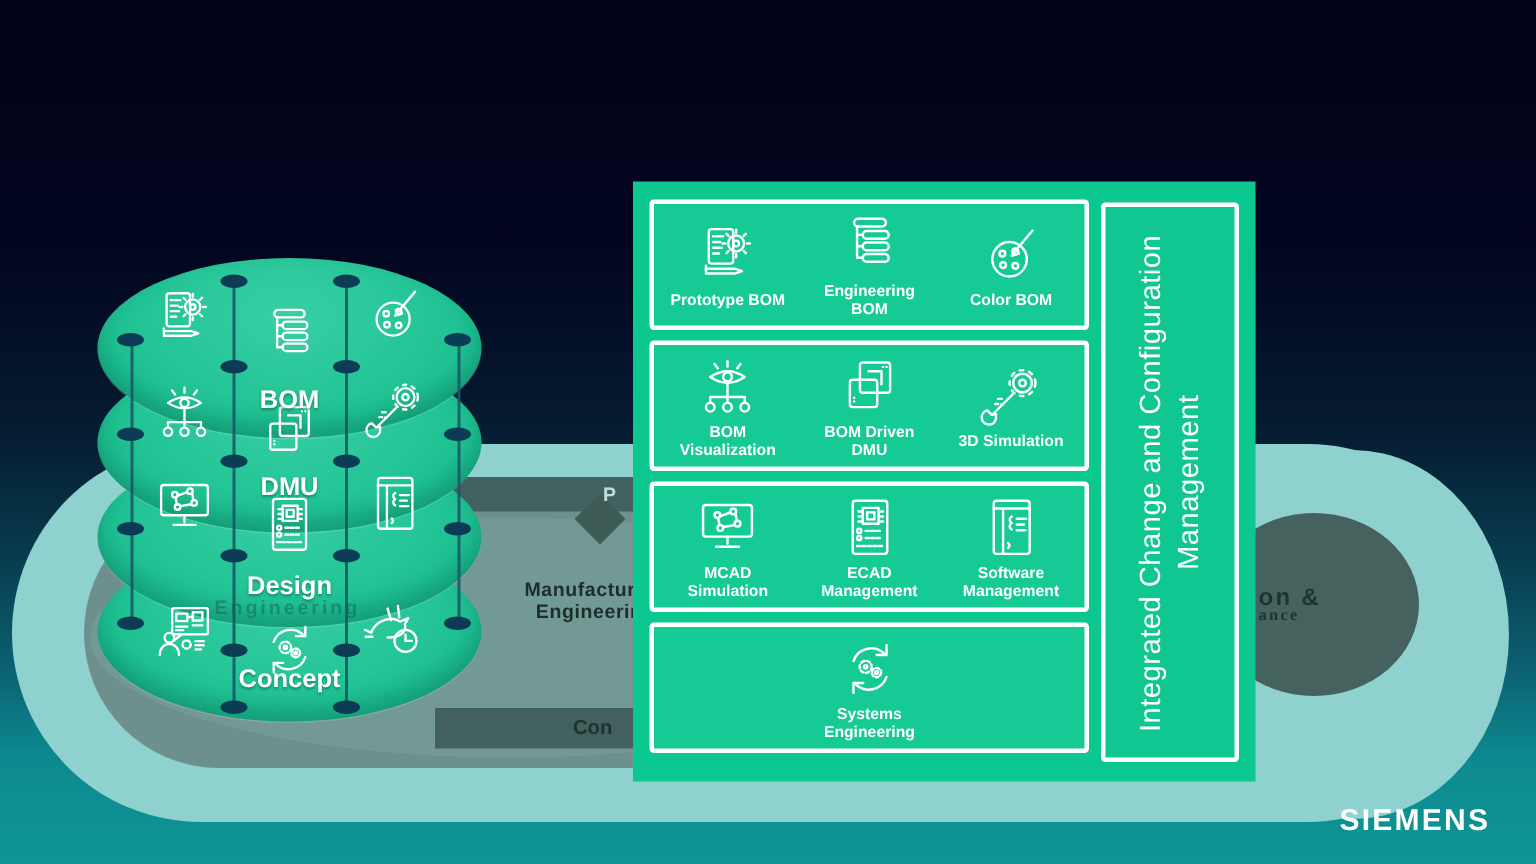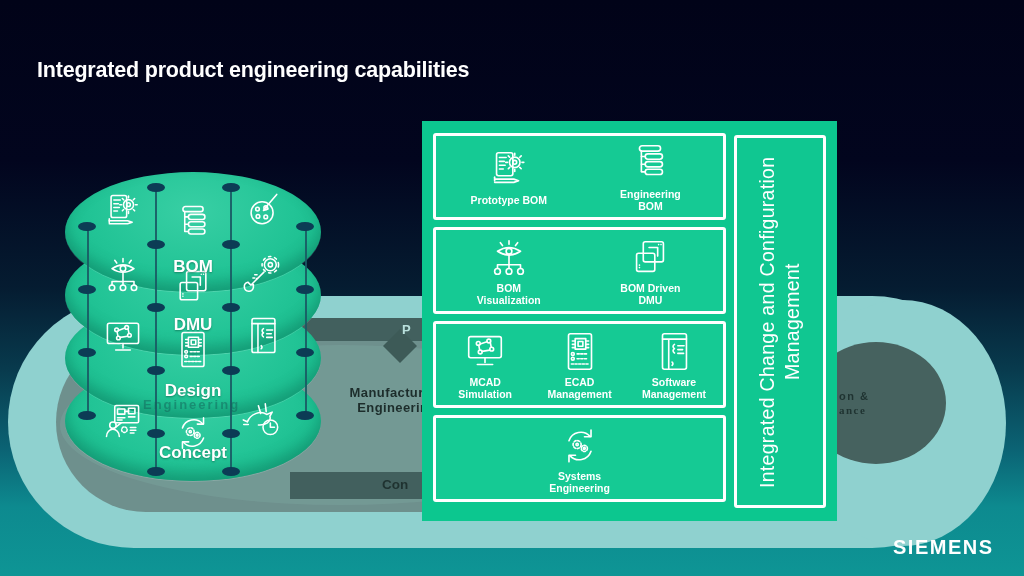--- a/index.html
+++ b/index.html
@@ -18,21 +18,21 @@
   .loop-soft{left:60px;top:345px;width:560px;height:160px;border-radius:50%;background:#79a09b;opacity:.55;z-index:5;}
   .band{background:#42605e;z-index:6;}
   .band-top{left:296px;top:318px;width:130px;height:23px;}
   .band-bottom{left:290px;top:472px;width:136px;height:27px;}
   .band-arrow{left:388px;top:334px;width:24px;height:24px;background:#3d5a57;transform:rotate(45deg);z-index:6;}
   .right-ring{left:798px;top:300px;width:208px;height:246px;border-radius:50%;background:#8fd1cf;z-index:5;}
   .right-dark{left:806px;top:342px;width:140px;height:122px;border-radius:50%;background:#46625f;z-index:6;}
   .frag{color:#1f3331;font-weight:700;z-index:7;}
   .frag-p{left:402px;top:322px;font-size:13px;color:#b9e0dc;}
   .frag-con{left:382px;top:477px;font-size:13.5px;color:#1f3230;}
-  .frag-on{left:839px;top:390px;font-size:11px;letter-spacing:1.5px;}
+  .frag-on{left:839px;top:390px;font-size:16px;letter-spacing:1.5px;}
   .frag-ance{left:839px;top:404px;font-size:11px;letter-spacing:1.5px;font-family:Liberation Serif, serif;}
   .mfg-label{left:322px;top:386px;width:150px;text-align:center;color:#1d2d2b;font-size:13px;font-weight:700;
     line-height:1.15;letter-spacing:.4px;white-space:pre-line;z-index:6;}
   .pe-frag{left:143px;top:397px;font-size:13px;font-weight:700;color:#14645a;opacity:.5;letter-spacing:2px;z-index:26;}
 
   
   .layer{left:65px;width:256px;height:120px;border-radius:50%;
     background:radial-gradient(ellipse at 50% 32%,#38cfa4 0%,#22c496 55%,#13b586 100%);
     box-shadow:inset 0 -8px 14px rgba(5,90,70,.35),0 1px 0 rgba(255,255,255,.15);}
   .layer-label{width:170px;left:108px;text-align:center;color:#fff;font-size:17px;font-weight:700;
@@ -270,36 +270,48 @@
             </svg>
           <div class="cap-label">Prototype BOM</div>
         </div>
         <div class="cap">
           <svg class="icon">
               <use href="#i-engineering-bom"></use>
             </svg>
           <div class="cap-label">Engineering
 BOM</div>
         </div>
+        <div class="cap">
+          <svg class="icon">
+              <use href="#i-color-bom"></use>
+            </svg>
+          <div class="cap-label">Color BOM</div>
+        </div>
       </div>
 
       <div class="row-box">
         <div class="cap">
           <svg class="icon">
               <use href="#i-bom-visualization"></use>
             </svg>
           <div class="cap-label">BOM
 Visualization</div>
         </div>
         <div class="cap">
           <svg class="icon">
               <use href="#i-bom-driven-dmu"></use>
             </svg>
           <div class="cap-label">BOM Driven
 DMU</div>
+        </div>
+        <div class="cap">
+          <svg class="icon">
+              <use href="#i-3d-simulation"></use>
+            </svg>
+          <div class="cap-label">3D Simulation</div>
         </div>
       </div>
 
       <div class="row-box">
         <div class="cap">
           <svg class="icon">
               <use href="#i-mcad-management"></use>
             </svg>
           <div class="cap-label">MCAD
 Simulation</div>
@@ -330,16 +342,15 @@
         </div>
       </div>
 
     </div>
 
     <div class="sidebar">
       <div class="sidebar-text">Integrated Change and Configuration Management</div>
     </div>
   </div>
 
-  <div class="abs title">Integrated product engineering capabilities</div>
   <div class="abs logo">SIEMENS</div>
 
 </div>
 
 </body></html>

